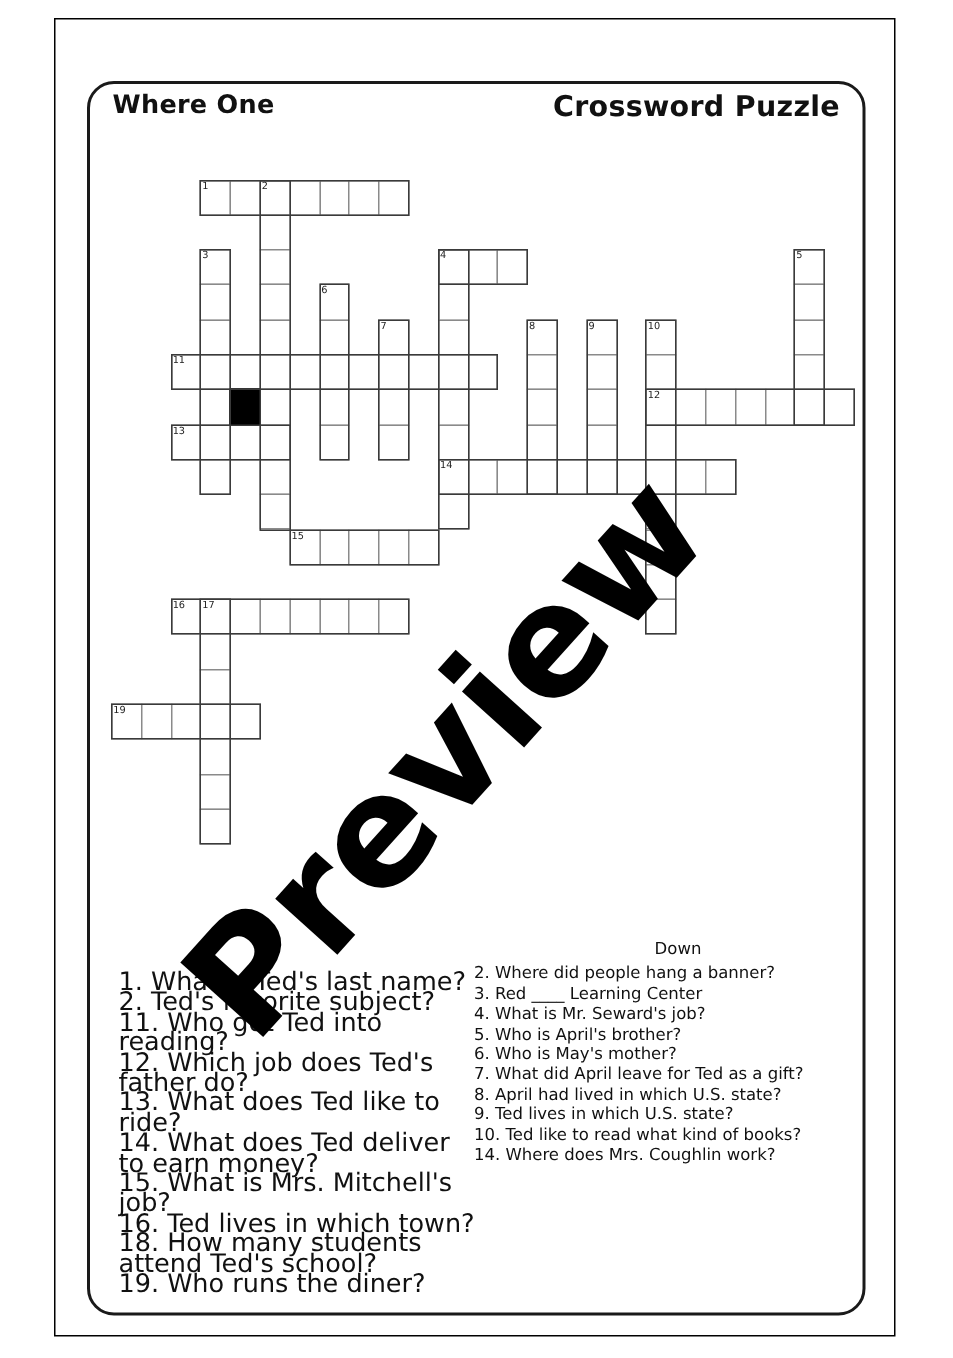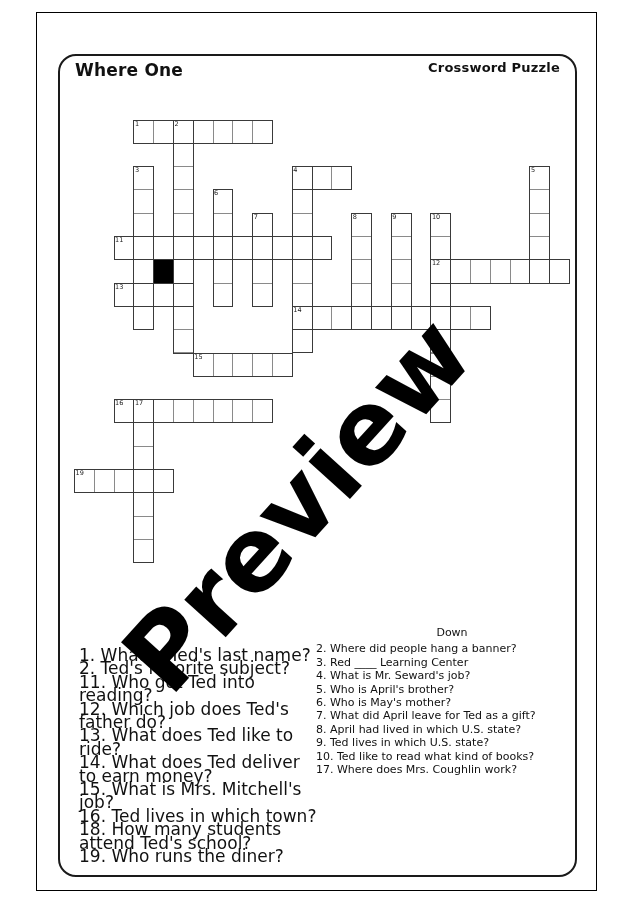--- a/index.html
+++ b/index.html
@@ -10,21 +10,21 @@
   .page-border{
     position:absolute;left:36px;top:12px;width:561px;height:879px;
     border:1px solid #000;box-sizing:border-box;background:#fff;
   }
   .frame{
     position:absolute;left:58px;top:54px;width:519px;height:823px;
     border:2px solid #1a1a1a;border-radius:18px;box-sizing:border-box;background:#fff;
   }
   .titlebar{position:absolute;left:75px;top:60px;width:485px;height:22px;}
   .title-left{position:absolute;left:0;top:0;font-size:17px;font-weight:bold;letter-spacing:.2px;}
-  .title-right{position:absolute;right:0;top:0;font-size:13px;font-weight:bold;letter-spacing:.2px;}
+  .title-right{position:absolute;right:0;top:0;font-size:19px;font-weight:bold;letter-spacing:.2px;}
   #grid-layer{position:absolute;left:0;top:0;width:635px;height:905px;}
   .cell{
     position:absolute;box-sizing:border-box;background:#fff;
     border:1px solid #8a8a8a;
   }
   .cell.black{background:#000;border-color:#000;}
   .word-outline{
     position:absolute;box-sizing:border-box;border:1px solid #3a3a3a;pointer-events:none;
   }
   .cellnum{
@@ -228,17 +228,17 @@
   <div id="down-list">
       <div class="clue">2. Where did people hang a banner?</div>
       <div class="clue">3. Red ____ Learning Center</div>
       <div class="clue">4. What is Mr. Seward's job?</div>
       <div class="clue">5. Who is April's brother?</div>
       <div class="clue">6. Who is May's mother?</div>
       <div class="clue">7. What did April leave for Ted as a gift?</div>
       <div class="clue">8. April had lived in which U.S. state?</div>
       <div class="clue">9. Ted lives in which U.S. state?</div>
       <div class="clue">10. Ted like to read what kind of books?</div>
-      <div class="clue">17. Where does Mrs. Coughlin work?</div>
+      <div class="clue">14. Where does Mrs. Coughlin work?</div>
     </div>
 </div>
 
 <div class="watermark">Preview</div>
 
 </body></html>

